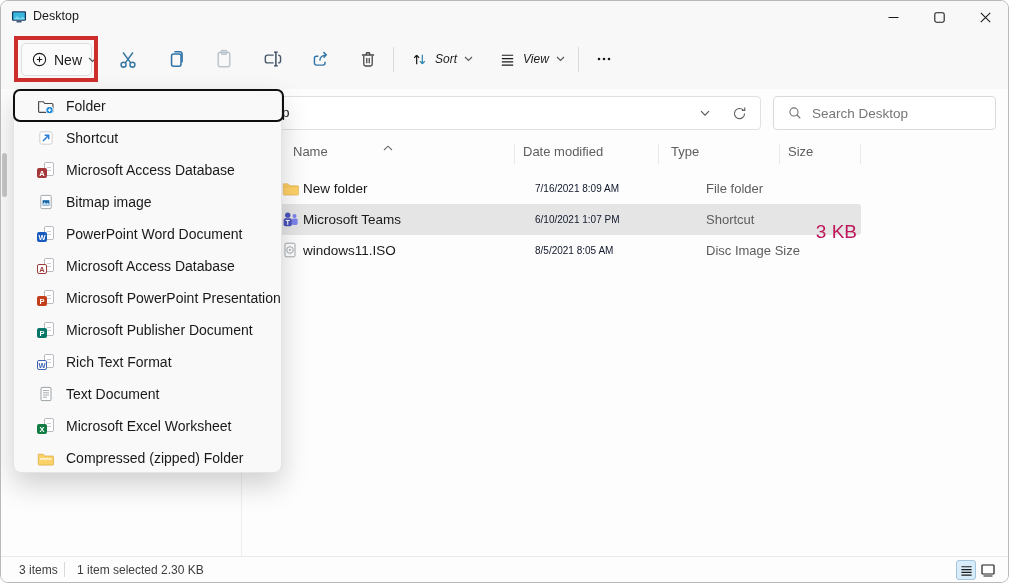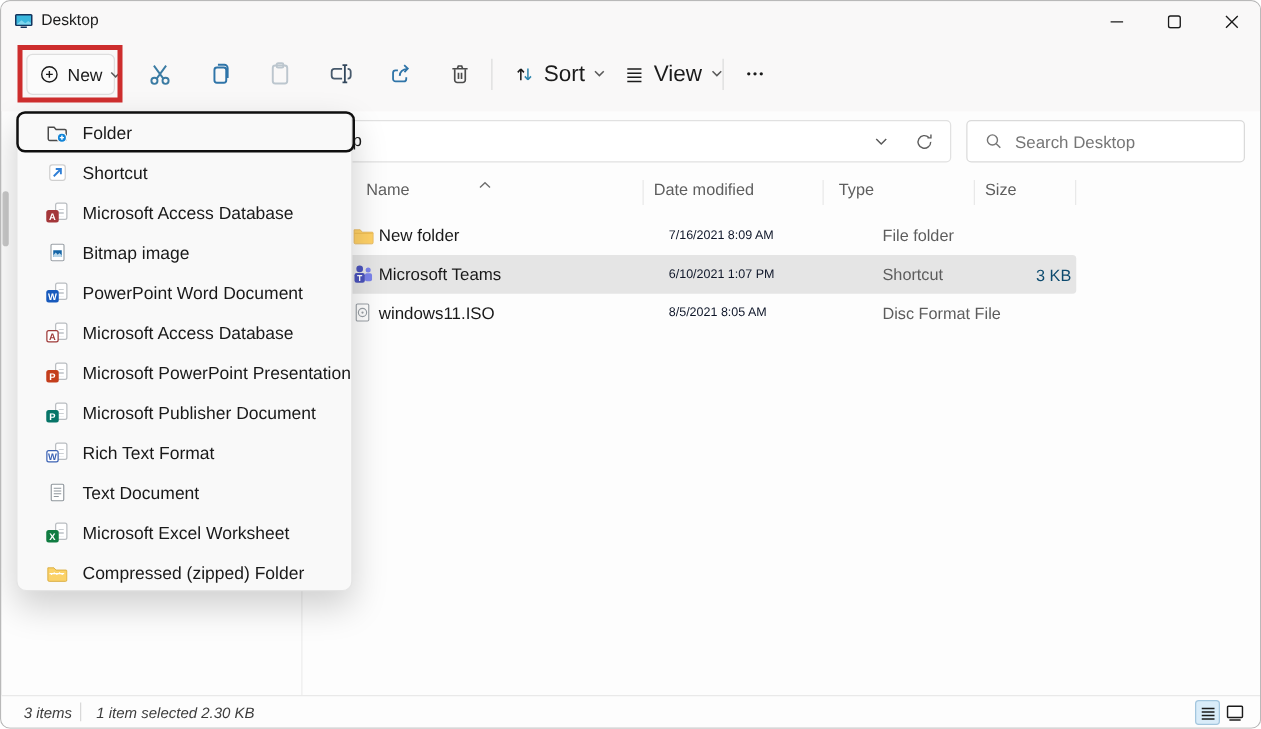--- a/index.html
+++ b/index.html
@@ -17,21 +17,21 @@
   .win-min { right:92px; } .win-max { right:46px; } .win-close { right:0; }
 
   
   .new-btn { position:absolute; left:20px; top:42px; height:33px; width:71px; background:#fbfbfb;
              border:1px solid #dedede; border-radius:5px; display:flex; align-items:center;
              gap:6px; padding:0 9px; font-size:14px; color:#1b1b1b; }
   .tb-ic { position:absolute; top:40px; width:40px; height:36px; background:transparent; border:none;
            display:flex; align-items:center; justify-content:center; border-radius:5px; }
   .tb-sep { position:absolute; top:46px; width:1px; height:25px; background:#dcdcdc; }
   .tb-group { position:absolute; top:40px; height:36px; display:flex; align-items:center; gap:7px;
-              padding:0 8px; background:transparent; border:none; font-size:18px; color:#1b1b1b; border-radius:5px; }
+              padding:0 8px; background:transparent; border:none; font-size:12px; color:#1b1b1b; border-radius:5px;font-style:italic; }
 
   
   .address-bar { position:absolute; left:20px; top:95px; width:740px; height:34px; background:#ffffff;
                  border:1px solid #e1e1e1; border-radius:4px; }
   .crumb { position:absolute; left:218px; top:0; line-height:32px; font-size:13.5px; color:#1b1b1b; white-space:nowrap; }
   .ab-btn { position:absolute; top:4px; width:26px; height:25px; border:none; background:transparent;
             display:flex; align-items:center; justify-content:center; border-radius:4px; }
   .ab-chevron { right:42px; } .ab-refresh { right:8px; }
   .search-box { position:absolute; left:772px; top:95px; width:223px; height:34px; background:#ffffff;
                 border:1px solid #dadada; border-radius:4px; display:flex; align-items:center;
@@ -44,28 +44,28 @@
   .list-header { position:absolute; left:278px; top:140px; width:590px; height:26px; font-size:13px; color:#5e5e5e; }
   .lh-cell { position:absolute; top:3px; cursor:default; }
   .lh-sep { position:absolute; top:3px; width:1px; height:20px; background:#e9e9e9; }
   .rows { position:absolute; left:278px; top:172px; width:582px; }
   .frow { position:relative; height:31px; border-radius:3px; }
   .frow.selected { background:#e5e5e5; }
   .c-icon { position:absolute; left:3px; top:7px; width:17px; height:17px; }
   .c-name { position:absolute; left:24px; top:0; line-height:31px; font-size:13.5px; color:#191919; white-space:nowrap; }
   .c-date { position:absolute; left:256px; top:0; line-height:31px; font-size:10px; color:#0f172a; white-space:nowrap; }
   .c-type { position:absolute; left:392px; top:0; line-height:31px; font-size:13px; color:#5d5d5d; white-space:nowrap;margin-left:35px; }
-  .c-size { position:absolute; left:452px; top:1px; width:126px; text-align:right; line-height:31px; font-size:13px; color:#0c4a6e; }
+  .c-size { position:absolute; left:452px; top:12px; width:126px; text-align:right; line-height:31px; font-size:19px; color:#be185d; }
   .nav-sep { position:absolute; left:240px; top:136px; width:1px; height:420px; background:#ededed; }
   .nav-scroll { position:absolute; left:1px; top:152px; width:5px; height:44px; background:#c8c8c8; border-radius:3px; }
 
   
   .statusbar { position:absolute; left:0; right:0; bottom:0; height:26px; background:#fdfdfd;
                border-top:1px solid #e9e9e9; font-size:12px; color:#3d3d3d; }
-  .sb-text { position:absolute; top:6px; white-space:nowrap;font-style:italic; }
+  .sb-text { position:absolute; top:6px; white-space:nowrap; }
   .sb-sep { position:absolute; left:63px; top:5px; width:1px; height:15px; background:#d9d9d9; }
   .view-btn { position:absolute; top:3px; width:20px; height:20px; border:none; background:transparent;
               display:flex; align-items:center; justify-content:center; border-radius:3px; }
   .view-details { right:32px; background:#d9ecf9; border:1px solid #a3c6de; }
   .view-icons { right:10px; }
 
   
   .menu { position:absolute; left:12px; top:88px; width:269px; height:384px; background:#f9f9f9;
           border:1px solid #e4e4e4; border-radius:8px; box-shadow:0 12px 28px rgba(0,0,0,.18);
           z-index:40; overflow:hidden; }
@@ -290,21 +290,21 @@
         <span class="c-size">3 KB</span>
       </div>
       <div class="frow">
         <span class="c-icon"><svg viewBox="0 0 16 16" width="16" height="16">
             <rect x="3" y="1.2" width="10" height="13.6" rx="1" fill="#fff" stroke="#9aa0a6" stroke-width=".9"></rect>
             <circle cx="8" cy="8" r="3.3" fill="none" stroke="#9aa0a6" stroke-width=".9"></circle>
             <circle cx="8" cy="8" r="0.9" fill="#9aa0a6"></circle>
           </svg></span>
         <span class="c-name">windows11.ISO</span>
         <span class="c-date">8/5/2021 8:05 AM</span>
-        <span class="c-type">Disc Format File</span>
+        <span class="c-type">Disc Image Size</span>
       </div>
     </div>
 
   <span class="nav-sep"></span>
   <span class="nav-scroll"></span>
 
   <div class="statusbar">
     <span class="sb-text" style="left:18px">3 items</span>
     <span class="sb-sep"></span>
     <span class="sb-text" style="left:76px">1 item selected</span>

